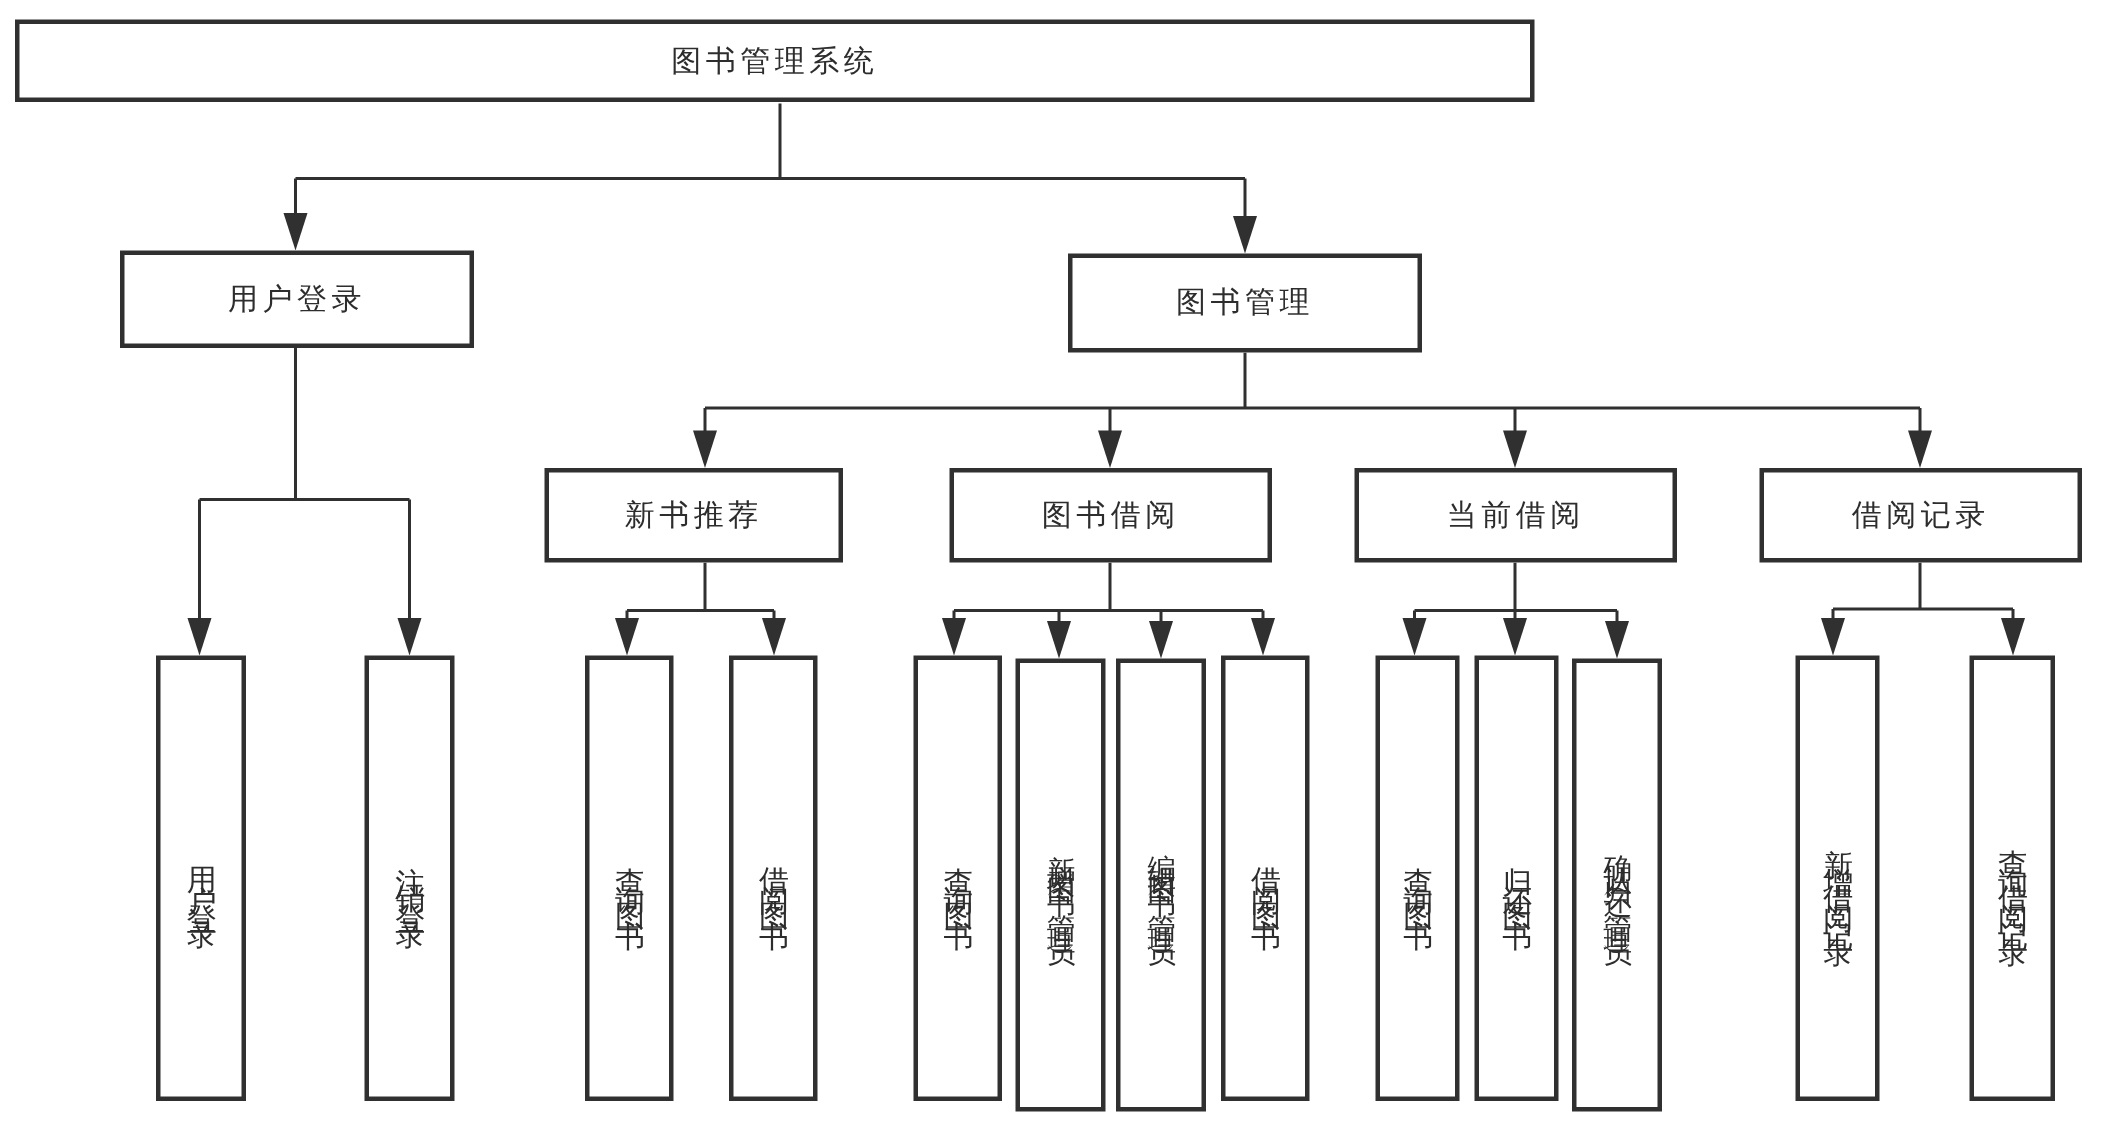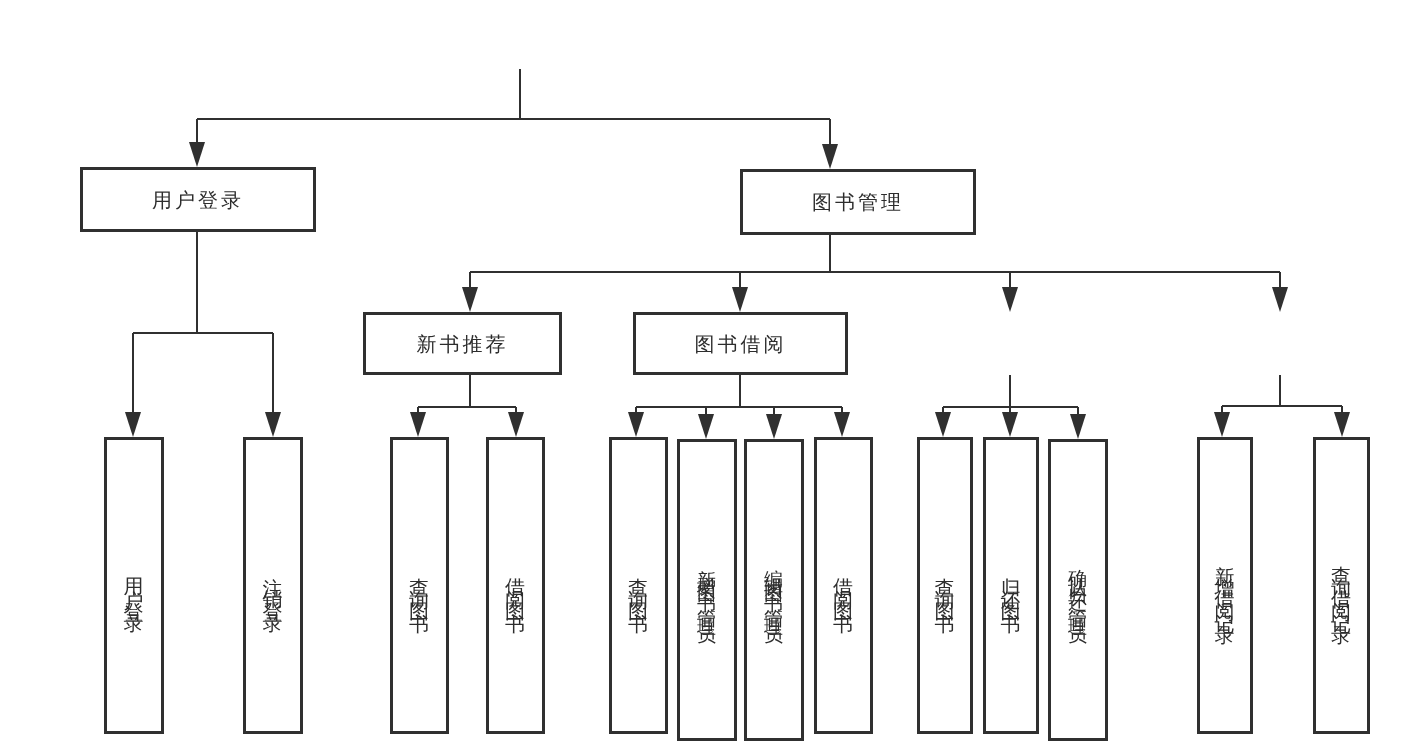--- a/index.html
+++ b/index.html
@@ -116,24 +116,27 @@
     <div class="arrowhead" style="left: 508px; top: 412px;"></div>
     <div class="arrowhead" style="left: 628px; top: 412px;"></div>
     <div class="arrowhead" style="left: 698px; top: 414px;"></div>
     <div class="arrowhead" style="left: 766px; top: 414px;"></div>
     <div class="arrowhead" style="left: 834px; top: 412px;"></div>
     <div class="arrowhead" style="left: 935px; top: 412px;"></div>
     <div class="arrowhead" style="left: 1002px; top: 412px;"></div>
     <div class="arrowhead" style="left: 1070px; top: 414px;"></div>
     <div class="arrowhead" style="left: 1214px; top: 412px;"></div>
     <div class="arrowhead" style="left: 1334px; top: 412px;"></div>
+    <div class="box" style="left: 10px; top: 13px; width: 1013px; height: 55px;">图书管理系统</div>
     <div class="box" style="left: 80px; top: 167px; width: 236px; height: 65px;">用户登录</div>
-    <div class="box" style="left: 712px; top: 169px; width: 236px; height: 66px; margin-left: 28px;">图书管理</div>
+    <div class="box" style="left: 712px; top: 169px; width: 236px; height: 66px;">图书管理</div>
     <div class="box" style="left: 363px; top: 312px; width: 199px; height: 63px;">新书推荐</div>
     <div class="box" style="left: 633px; top: 312px; width: 215px; height: 63px;">图书借阅</div>
+    <div class="box" style="left: 903px; top: 312px; width: 215px; height: 63px;">当前借阅</div>
+    <div class="box" style="left: 1173px; top: 312px; width: 215px; height: 63px;">借阅记录</div>
     <div class="box vert" style="left: 104px; top: 437px; width: 60px; height: 297px;">用户登录</div>
     <div class="box vert" style="left: 243px; top: 437px; width: 60px; height: 297px;">注销登录</div>
     <div class="box vert" style="left: 390px; top: 437px; width: 59px; height: 297px;">查询图书</div>
     <div class="box vert" style="left: 486px; top: 437px; width: 59px; height: 297px;">借阅图书</div>
     <div class="box vert" style="left: 609px; top: 437px; width: 59px; height: 297px;">查询图书</div>
     <div class="box vert tight" style="left: 677px; top: 439px; width: 60px; height: 302px;">新增图书（管理员）</div>
     <div class="box vert tight" style="left: 744px; top: 439px; width: 60px; height: 302px;">编辑图书（管理员）</div>
     <div class="box vert" style="left: 814px; top: 437px; width: 59px; height: 297px;">借阅图书</div>
     <div class="box vert" style="left: 917px; top: 437px; width: 56px; height: 297px;">查询图书</div>
     <div class="box vert" style="left: 983px; top: 437px; width: 56px; height: 297px;">归还图书</div>

